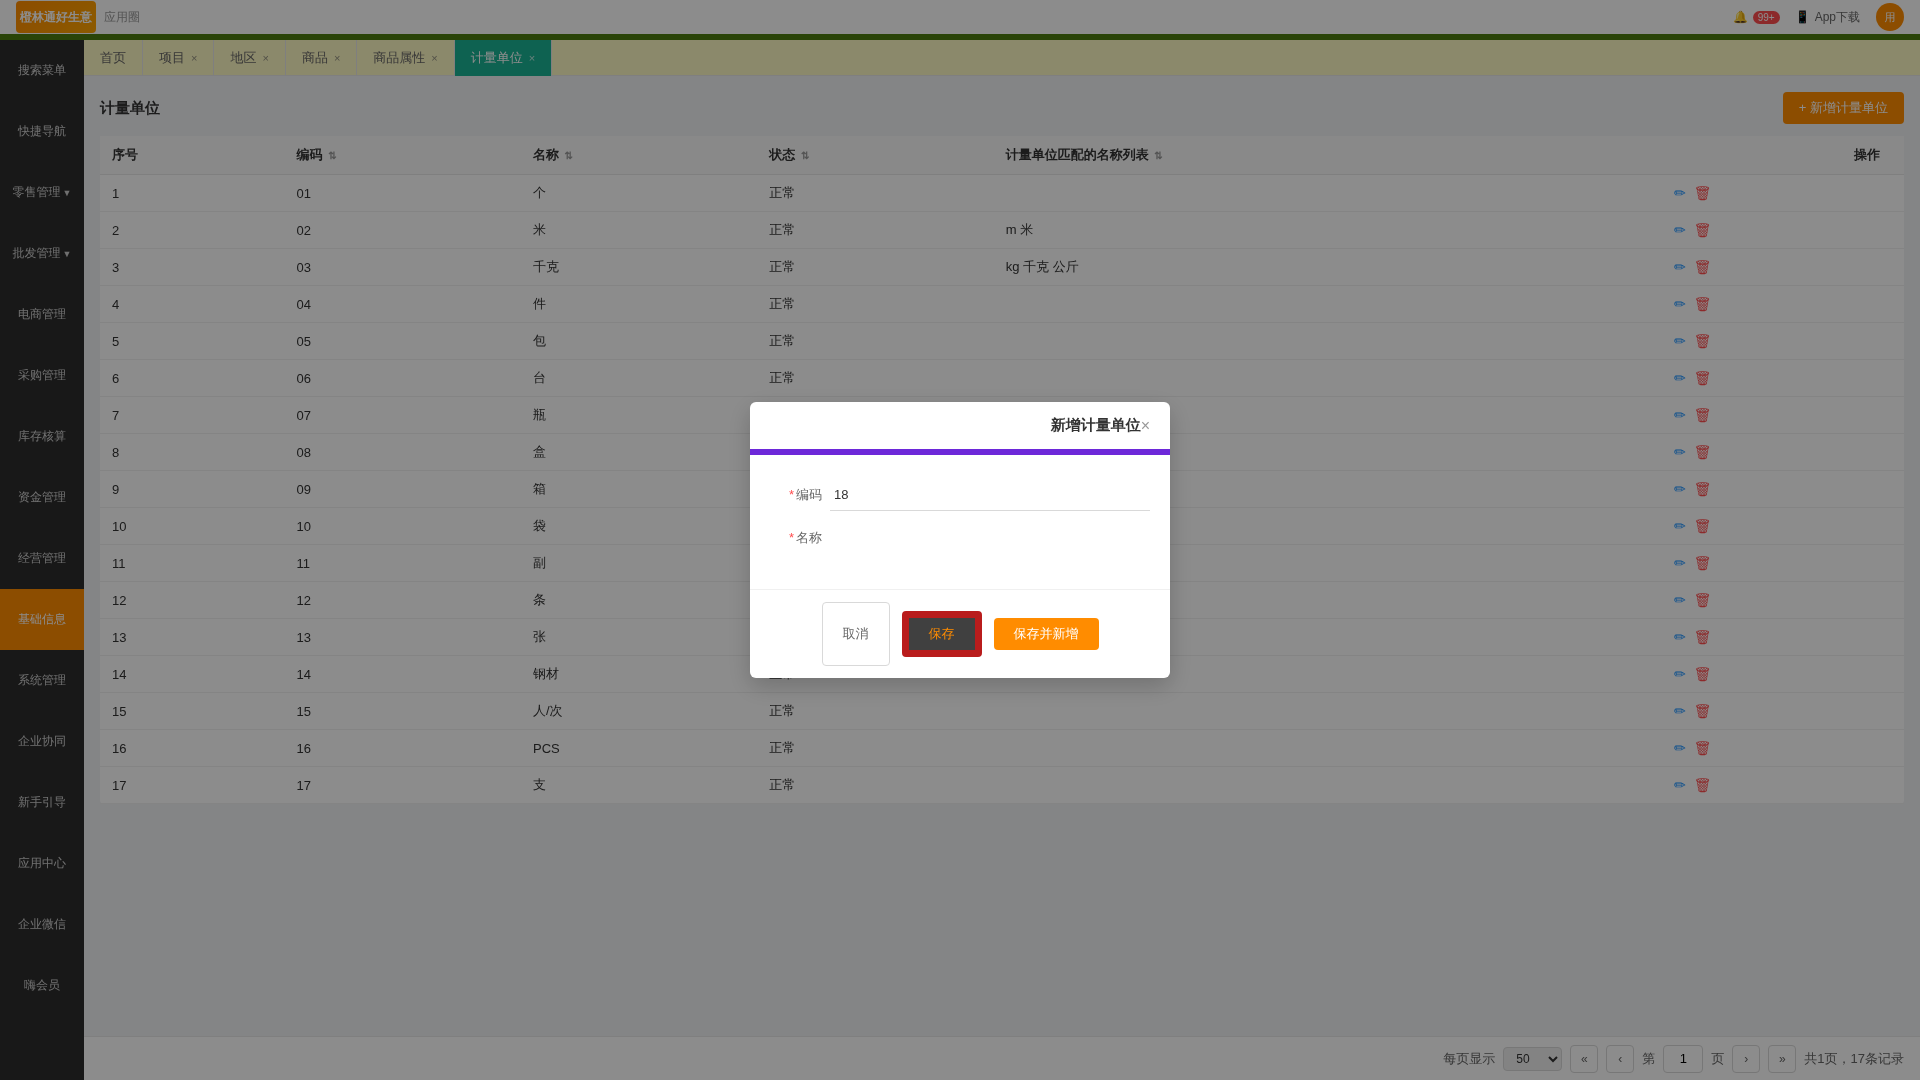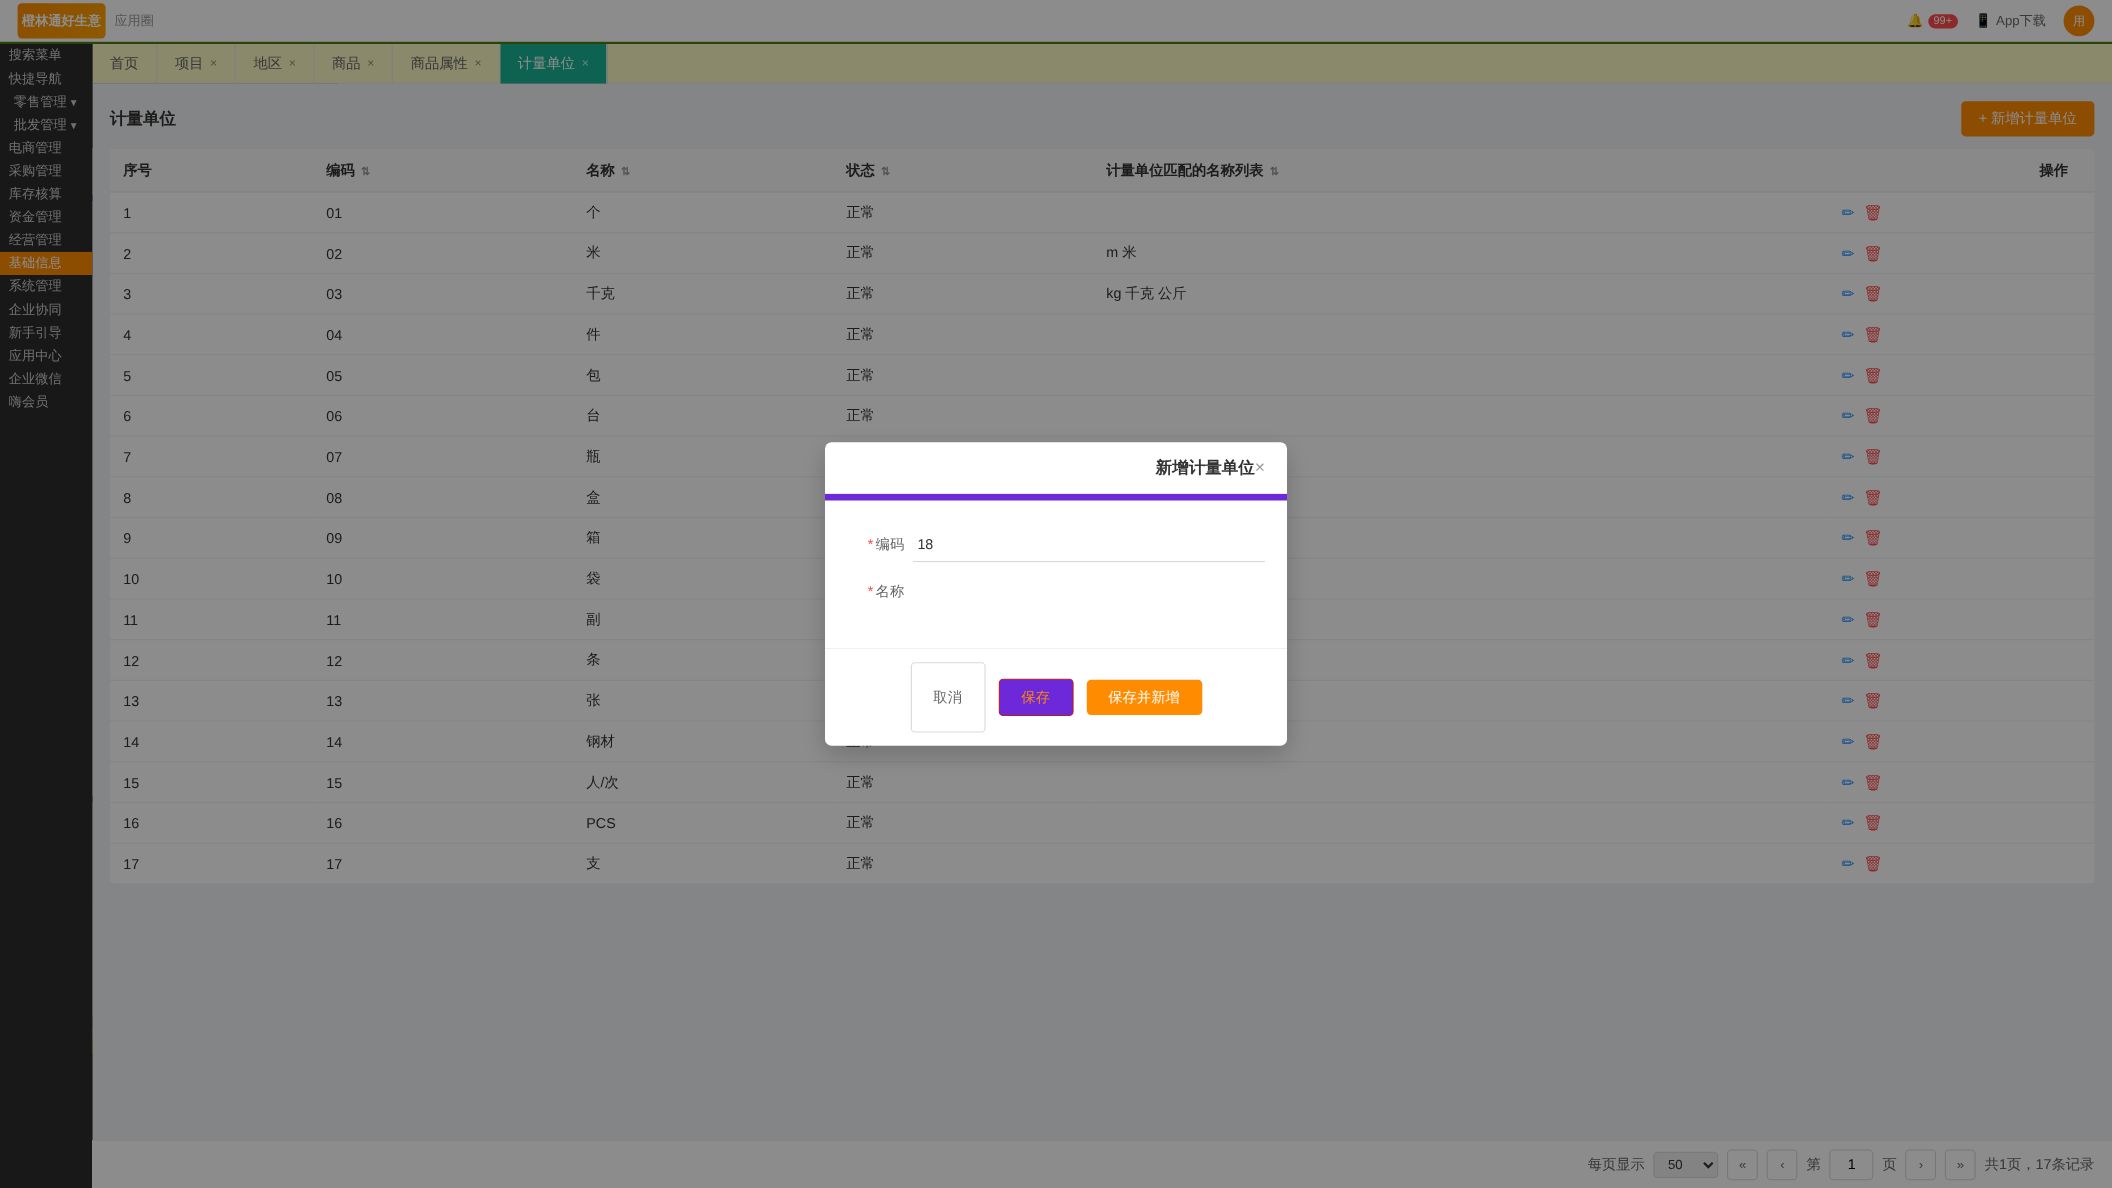--- a/index.html
+++ b/index.html
@@ -6,21 +6,21 @@
     body { font-family: 'Microsoft YaHei', Arial, sans-serif; font-size: 13px; background: #f0f2f5; width: 1920px; height: 1080px; overflow: hidden; }
 
     
     .top-header {
       height: 40px;
       background: #fff;
       display: flex;
       align-items: center;
       justify-content: space-between;
       padding: 0 16px;
-      border-bottom: 2px solid #4d7c0f;
+      border-bottom: 6px solid #4d7c0f;
       position: fixed; top: 0; left: 0; right: 0; z-index: 100;
     }
     .logo-area {
       display: flex; align-items: center; gap: 8px;
     }
     .logo-box {
       width: 80px; height: 32px;
       background: linear-gradient(135deg, #ff8c00, #ffa500);
       border-radius: 4px;
       display: flex; align-items: center; justify-content: center;
@@ -47,21 +47,22 @@
     
     .sidebar {
       position: fixed; top: 40px; left: 0; bottom: 0;
       width: 84px;
       background: #2d2d2d;
       display: flex; flex-direction: column;
       z-index: 99;
       overflow-y: auto;
     }
     .sidebar-item {
-      padding: 2px 8px;
+      padding: 22px 8px;
+      text-align: center;
       color: #ccc;
       font-size: 12px;
       cursor: pointer;
       transition: background 0.2s;
     }
     .sidebar-item.active { background: #ff8c00; color: #fff; }
     .sidebar-item.has-arrow {
       display: flex; align-items: center; justify-content: center; gap: 2px;
     }
 
@@ -214,21 +215,21 @@
       padding: 12px 20px;
       display: flex; align-items: center; justify-content: center;
       gap: 12px;
       border-top: 1px solid #f0f0f0;
     }
     .btn-cancel {
       border: 1px solid #d9d9d9; background: #fff; color: #666;
       padding: 22px 20px; border-radius: 4px; cursor: pointer; font-size: 13px;
     }
     .btn-save {
-      border: 1px solid #b91c1c; background: #6d28d9; color: #ff8c00;
+      border: 7px solid #b91c1c; background: #404040; color: #ff8c00;
       padding: 7px 20px; border-radius: 4px; cursor: pointer; font-size: 13px;
     }
     .btn-save-new {
       background: #ff8c00; color: #fff; border: none;
       padding: 7px 20px; border-radius: 4px; cursor: pointer; font-size: 13px;
     }
     
   </style>
 </head>
 <body>

